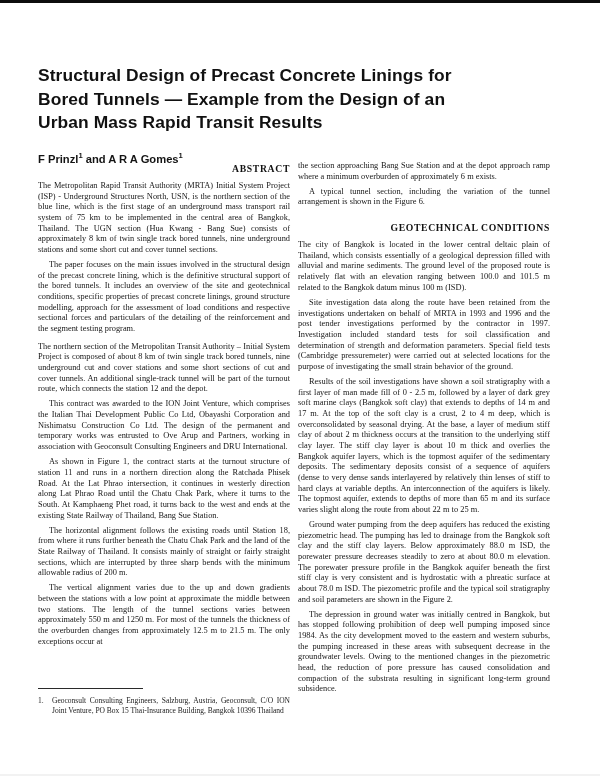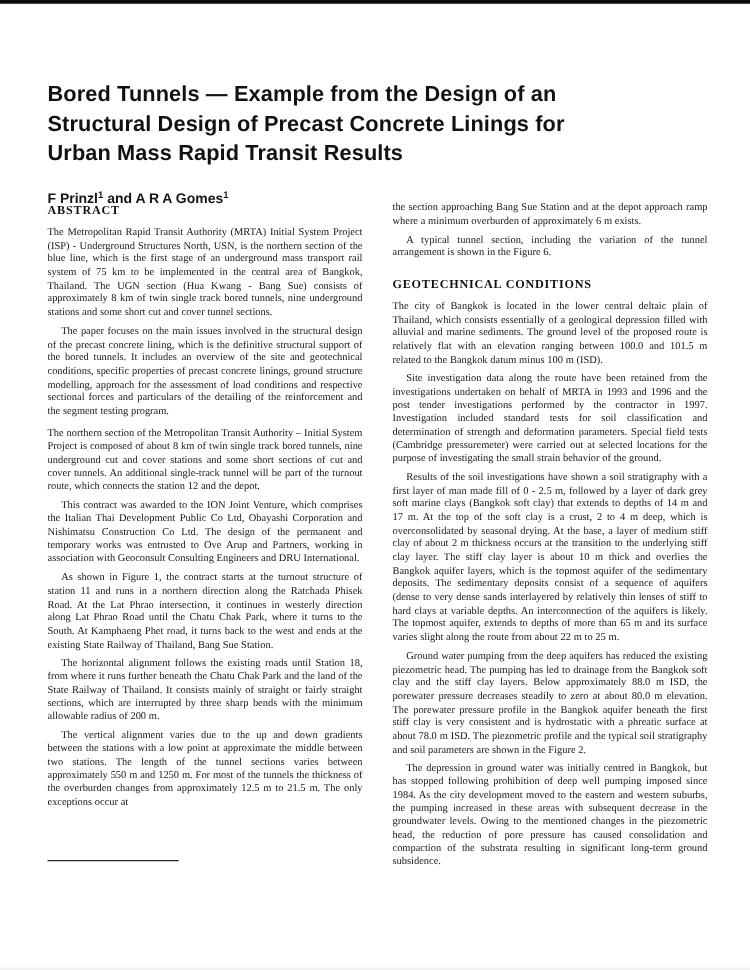--- a/index.html
+++ b/index.html
@@ -87,28 +87,28 @@
     width: 528px;
     height: 600px;
   }
   .col {
     position: absolute;
     top: 0;
     width: 252px;
     height: 600px;
   }
   .col-left { left: 0; }
-  .col-right { left: 276px; }
+  .col-right { left: 260px; }
 
   .sec-head {
     font-family: "Liberation Serif", serif;
     font-weight: bold;
     font-size: 9.7px;
     letter-spacing: 0.65px;
-    text-align: left;
+    text-align: right;
     margin: 0;
     padding: 0;
     color: #121212;
   }
   .sec-head.first { margin-top: 2px; }
   .sec-head.spaced { margin-top: 14px; }
 
   p.body {
     font-size: 8.35px;
     line-height: 10.65px;
@@ -151,22 +151,22 @@
 <body>
 
 <div id="page">
 
   <div class="scan-edge-top"></div>
 
   <div class="content">
 
     <div class="title-block">
       <h1 class="doc-title">
+        <span class="tline">Structural Design of Precast Concrete Linings for</span>
         <span class="tline">Bored Tunnels — Example from the Design of an</span>
-        <span class="tline">Structural Design of Precast Concrete Linings for</span>
         <span class="tline">Urban Mass Rapid Transit Results</span>
       </h1>
       <p class="doc-authors"><span>F Prinzl</span><sup>1</sup><span> and A R A Gomes</span><sup>1</sup></p>
     </div>
 
     <div class="columns">
 
       <div class="col col-left">
 
         <h2 class="sec-head first">ABSTRACT</h2>
@@ -195,18 +195,19 @@
         <p class="body indent">Results of the soil investigations have shown a soil stratigraphy with a first layer of man made fill of 0 - 2.5 m, followed by a layer of dark grey soft marine clays (Bangkok soft clay) that extends to depths of 14 m and 17 m. At the top of the soft clay is a crust, 2 to 4 m deep, which is overconsolidated by seasonal drying. At the base, a layer of medium stiff clay of about 2 m thickness occurs at the transition to the underlying stiff clay layer. The stiff clay layer is about 10 m thick and overlies the Bangkok aquifer layers, which is the topmost aquifer of the sedimentary deposits. The sedimentary deposits consist of a sequence of aquifers (dense to very dense sands interlayered by relatively thin lenses of stiff to hard clays at variable depths. An interconnection of the aquifers is likely. The topmost aquifer, extends to depths of more than 65 m and its surface varies slight along the route from about 22 m to 25 m.</p>
         <p class="body indent">Ground water pumping from the deep aquifers has reduced the existing piezometric head. The pumping has led to drainage from the Bangkok soft clay and the stiff clay layers. Below approximately 88.0 m ISD, the porewater pressure decreases steadily to zero at about 80.0 m elevation. The porewater pressure profile in the Bangkok aquifer beneath the first stiff clay is very consistent and is hydrostatic with a phreatic surface at about 78.0 m ISD. The piezometric profile and the typical soil stratigraphy and soil parameters are shown in the Figure 2.</p>
         <p class="body indent">The depression in ground water was initially centred in Bangkok, but has stopped following prohibition of deep well pumping imposed since 1984. As the city development moved to the eastern and western suburbs, the pumping increased in these areas with subsequent decrease in the groundwater levels. Owing to the mentioned changes in the piezometric head, the reduction of pore pressure has caused consolidation and compaction of the substrata resulting in significant long-term ground subsidence.</p>
 
       </div>
 
     </div>
 
     <div class="footnote-wrap">
       <div class="footnote-rule"></div>
+      <p class="footnote"><span class="fn-num">1.</span><span>Geoconsult Consulting Engineers, Salzburg, Austria, Geoconsult, C/O ION Joint Venture, PO Box 15 Thai-Insurance Building, Bangkok 10396 Thailand</span></p>
     </div>
 
   </div>
 
   <div class="scan-edge-bottom"></div>
 </div>
 
 </body></html>

